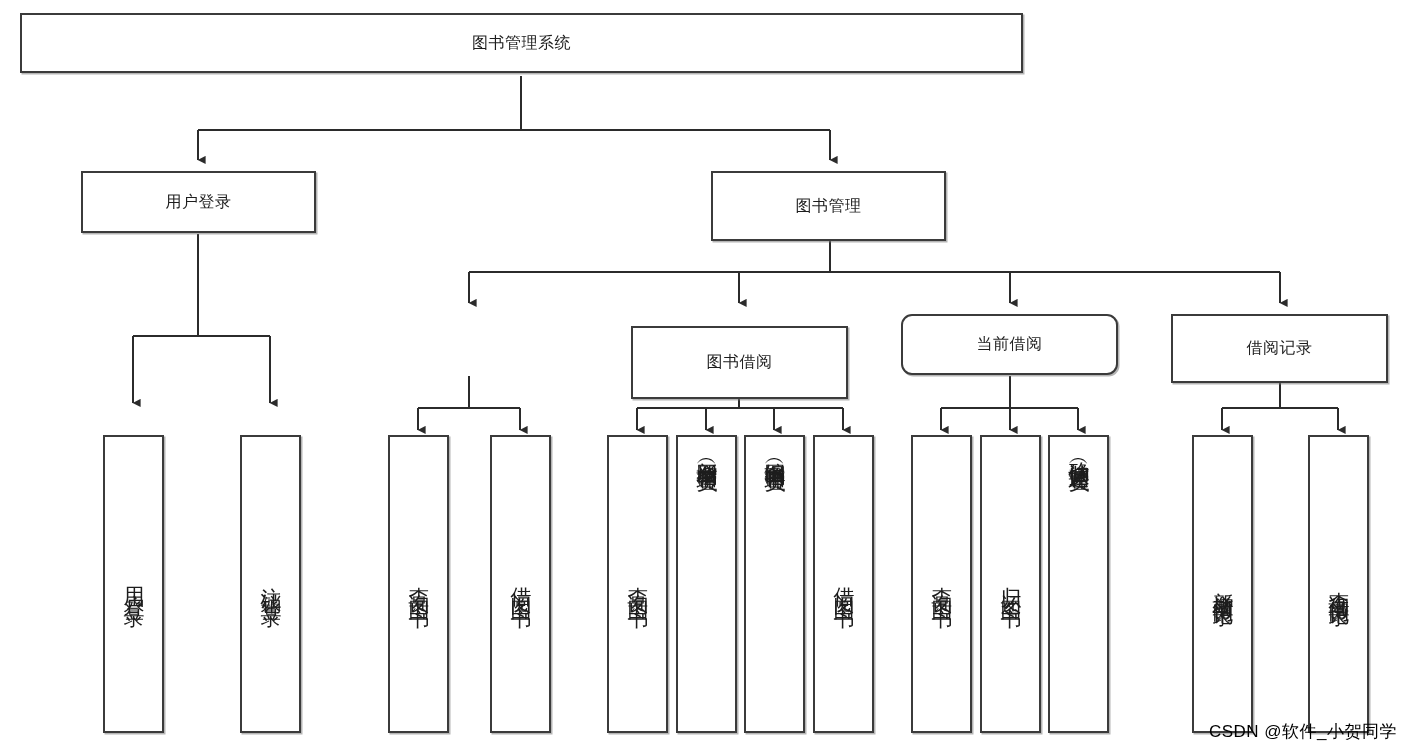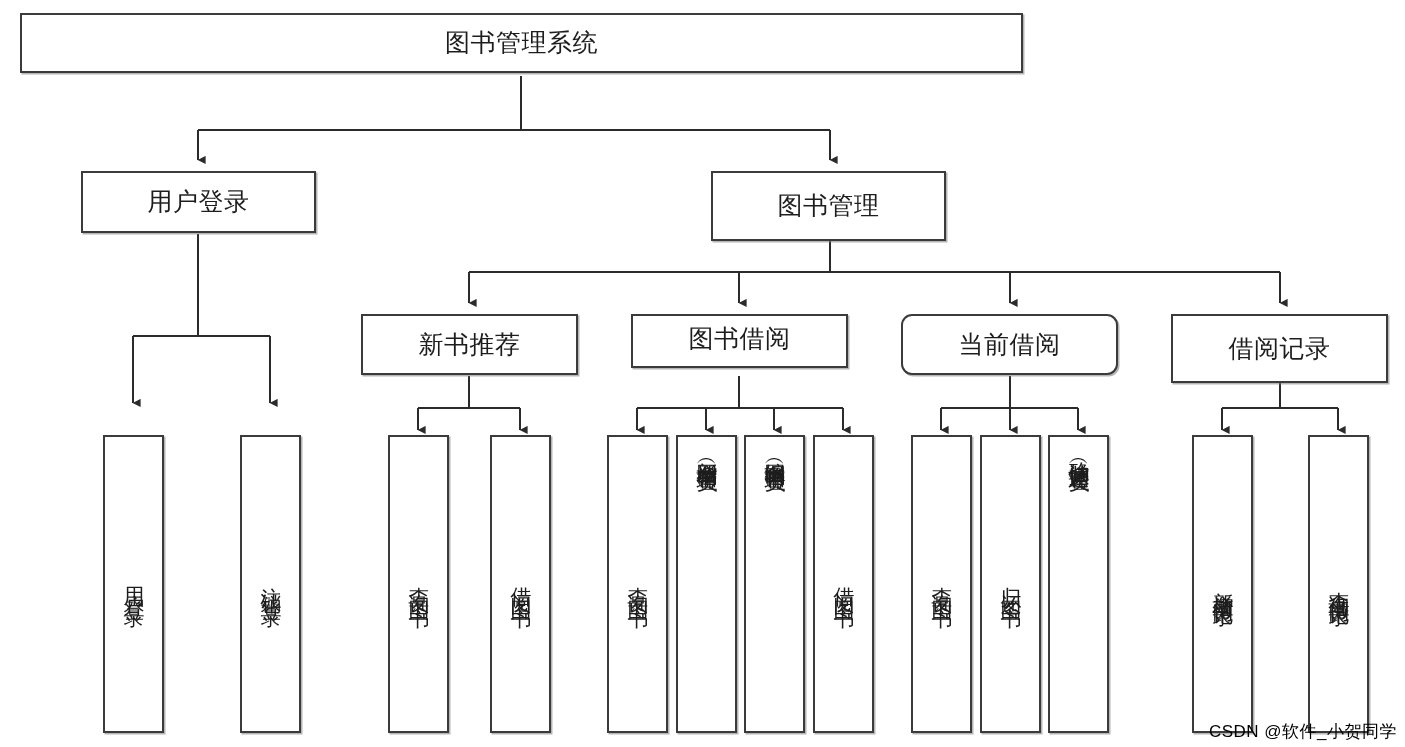--- a/index.html
+++ b/index.html
@@ -31,21 +31,21 @@
     box-sizing: border-box;
     background: #ffffff;
     border: 2.5px solid #3b3b3b;
     display: flex;
     align-items: center;
     justify-content: center;
     box-shadow: 1.5px 1.5px 0 rgba(120,120,120,0.55);
   }
   .node .label {
     color: #1d1d1d;
-    font-size: 25px;
+    font-size: 16px;
     line-height: 1.18;
     letter-spacing: 0.5px;
     text-align: center;
     white-space: nowrap;
   }
   
   .node.vertical {
     align-items: flex-start;
     padding-top: 8px;
   }
@@ -136,24 +136,21 @@
     <span class="label">图书管理系统</span>
   </div>
 
   <div class="node" style="left:81px; top:171px; width:235px; height:62px;">
     <span class="label">用户登录</span>
   </div>
   <div class="node" style="left:711px; top:171px; width:235px; height:70px;">
     <span class="label">图书管理</span>
   </div>
 
-  <div class="node" style="left:361px; top:314px; width:217px; height:61px;">
-    <span class="label">新书推荐</span>
-  </div>
-  <div class="node" style="left:631px; top:314px; width:217px; height:54px;font-family:Liberation Mono, monospace;">
+  <div class="node" style="left:631px; top:326px; width:217px; height:73px;">
     <span class="label">图书借阅</span>
   </div>
   <div class="node" style="left:901px; top:314px; width:217px; height:61px;border-radius:11px;">
     <span class="label">当前借阅</span>
   </div>
   <div class="node" style="left:1171px; top:314px; width:217px; height:69px;">
     <span class="label">借阅记录</span>
   </div>
 
   <div class="node vertical mid center" style="left:103px; top:435px; width:61px; height:298px;">

